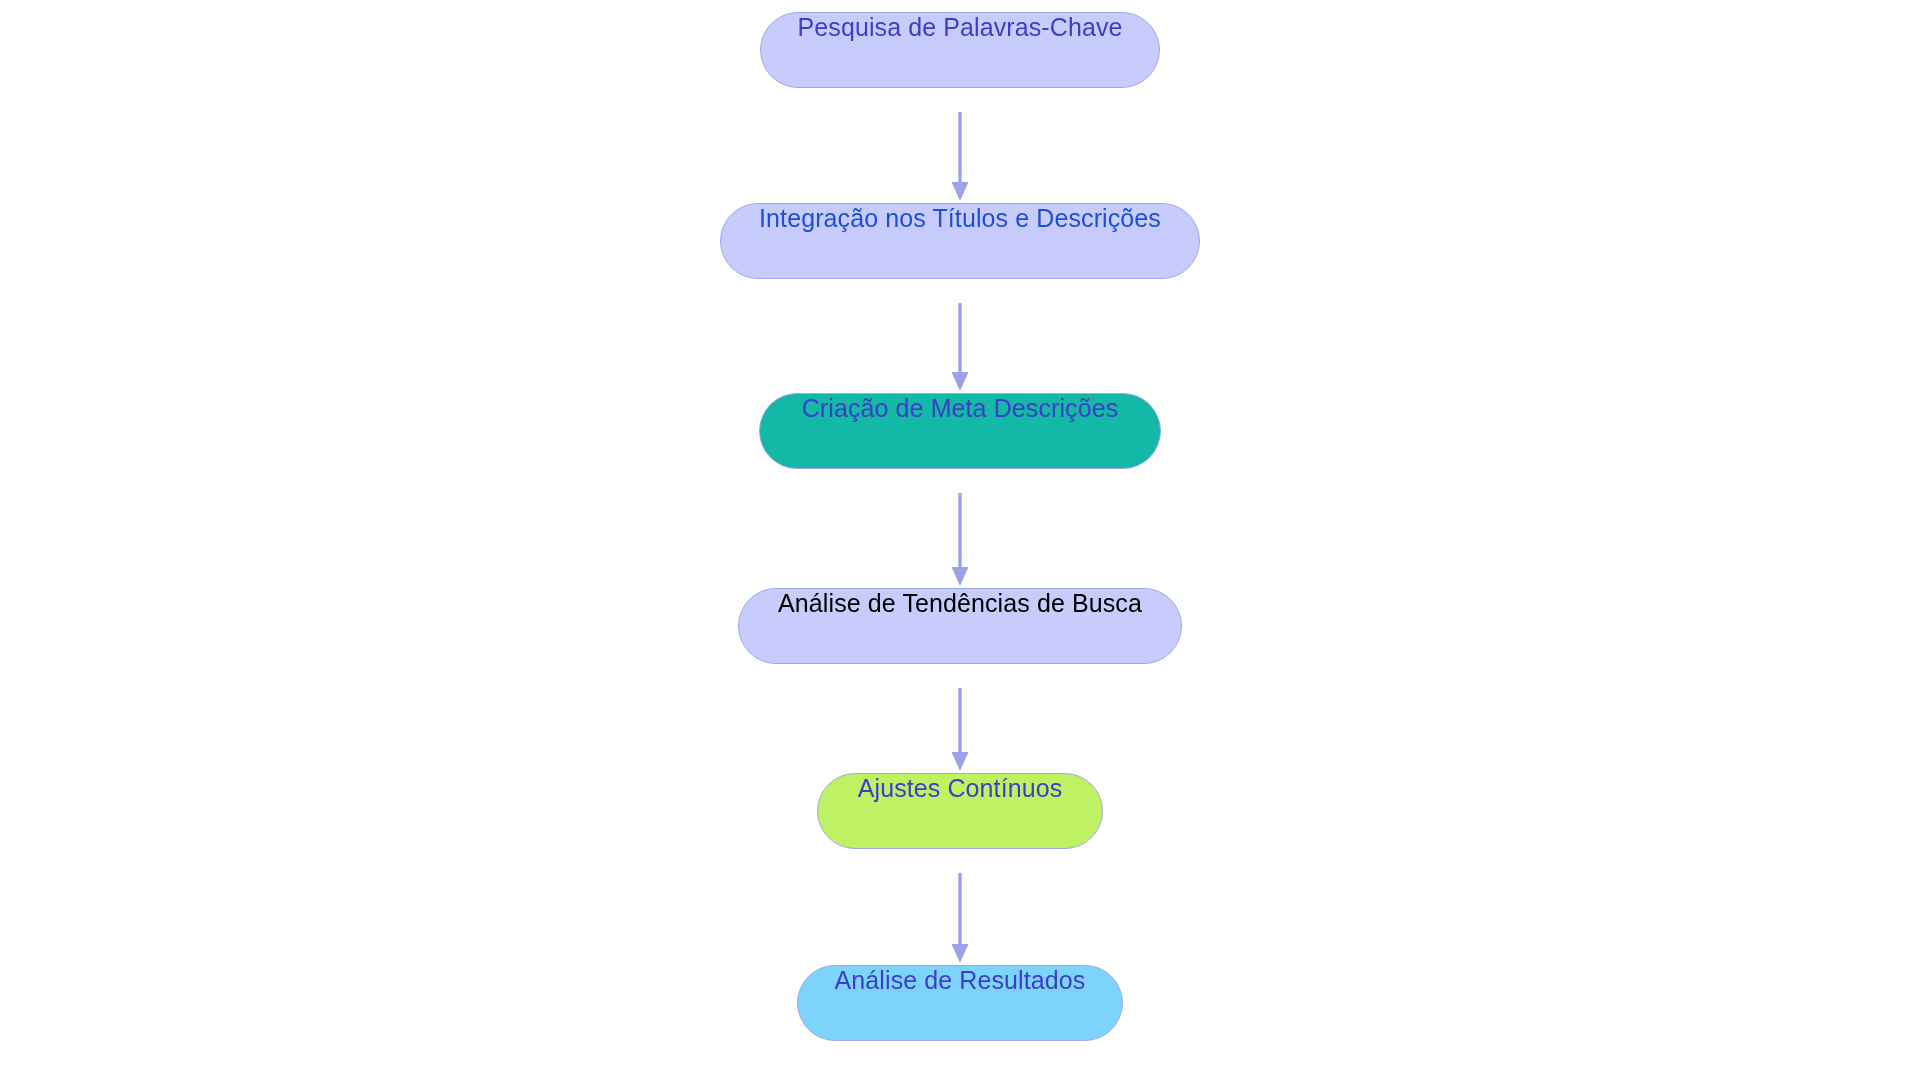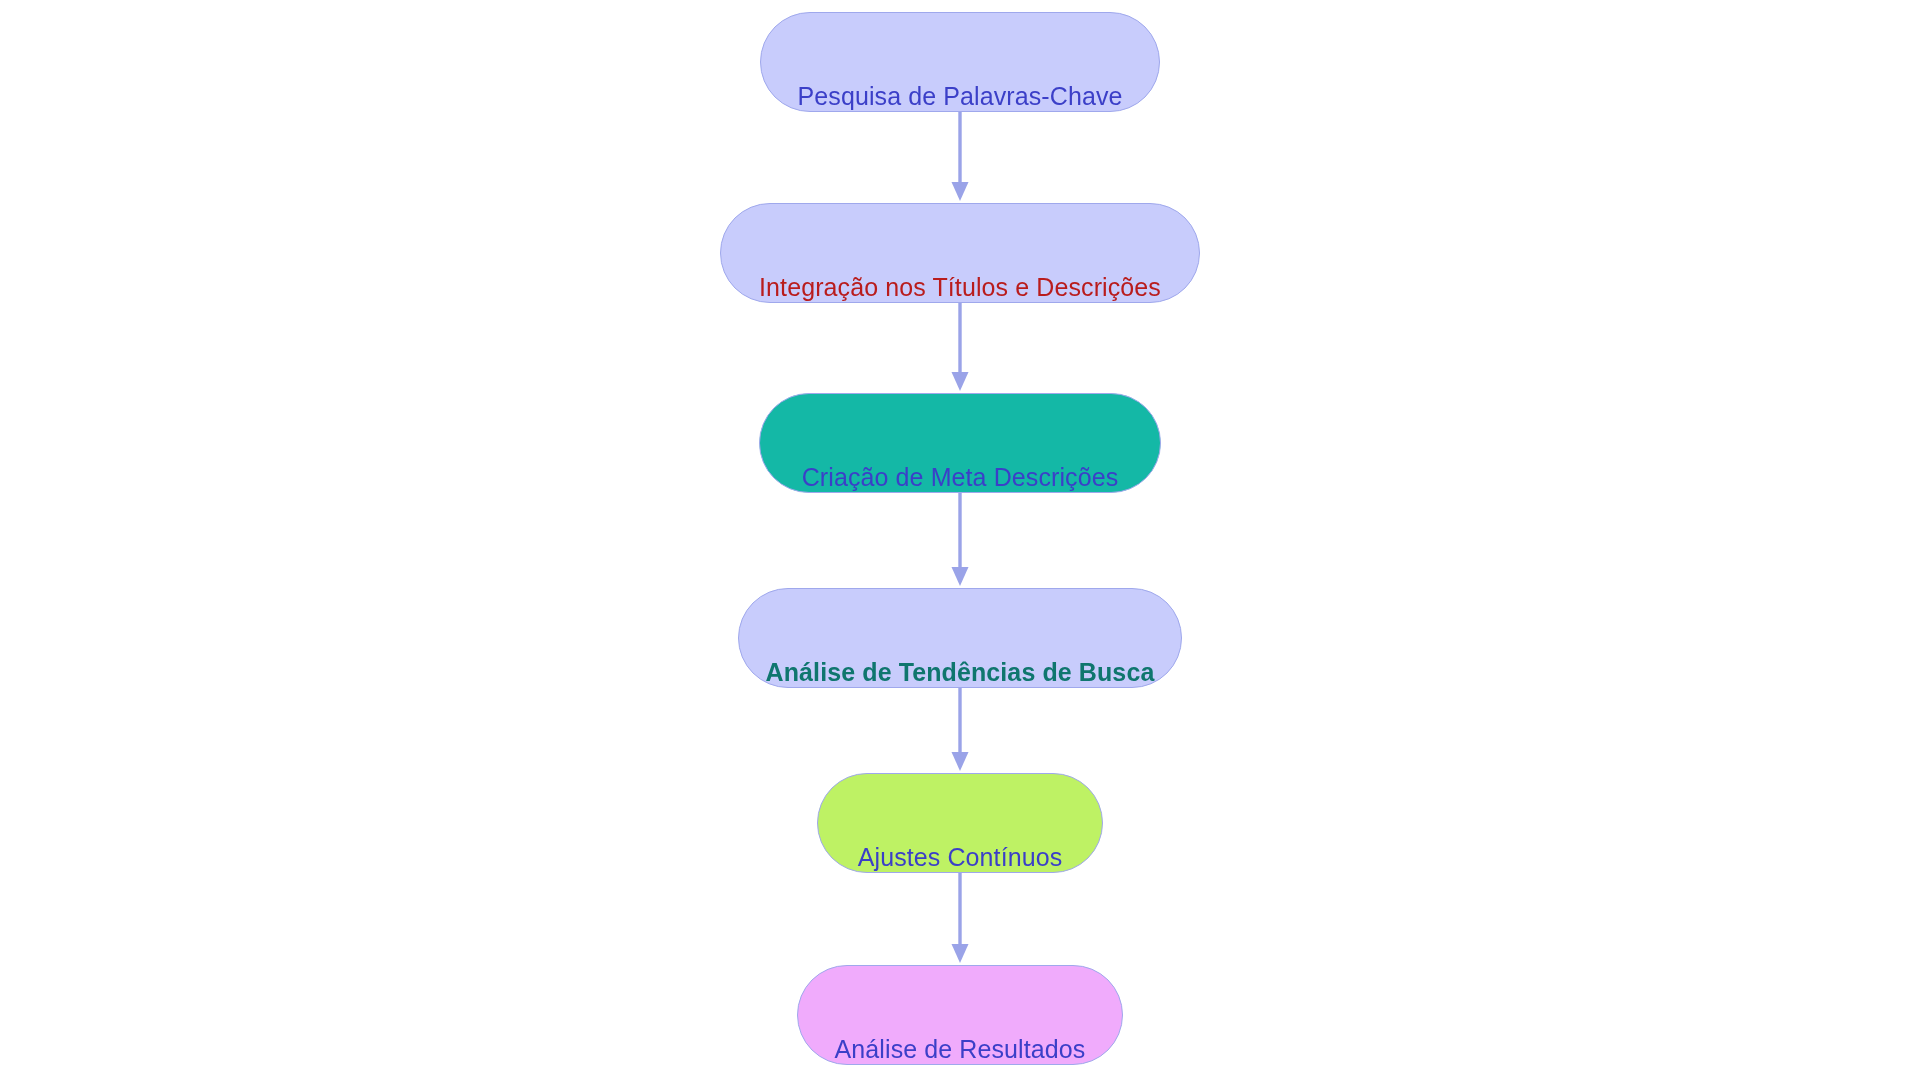--- a/index.html
+++ b/index.html
@@ -19,26 +19,26 @@
     position: relative;
     width: 1920px;
     height: 1083px;
     background: #ffffff;
   }
 
   
   .node {
     position: absolute;
     box-sizing: border-box;
-    height: 100px;
+    height: 76px;
     border: 1.6px solid #9fa8ec;
     background: #c8ccfc;
     border-radius: 50px / 50px;
     display: flex;
-    align-items: flex-end;
+    align-items: flex-start;
     justify-content: center;
     transform: translateX(-50%);
     z-index: 2;
   }
   .node-label {
     color: #3b3fc8;
     font-size: 25px;
     font-weight: 400;
     line-height: 1.15;
     letter-spacing: 0.1px;
@@ -92,32 +92,32 @@
   <svg class="edge" width="24" height="92" style="left:960px; top:873px;">
     <line class="edge-line" x1="12" y1="0" x2="12" y2="73" style="stroke: rgb(154, 163, 232);"></line>
     <polygon class="edge-head" points="3.5,71 20.5,71 12,90" style="fill: rgb(154, 163, 232);"></polygon>
   </svg>
 
   <div class="node" style="left: 960px; top: 12px; width: 400px; background: rgb(200, 204, 252); border-color: rgb(159, 168, 236);">
     <span class="node-label" style="color: rgb(59, 63, 200);">Pesquisa de Palavras-Chave</span>
   </div>
 
   <div class="node" style="left: 960px; top: 203px; width: 480px; background: rgb(200, 204, 252); border-color: rgb(159, 168, 236);">
-    <span class="node-label" style="color: #b91c1c;">Integração nos Títulos e Descrições</span>
+    <span class="node-label" style="color: #1d4ed8;">Integração nos Títulos e Descrições</span>
   </div>
 
   <div class="node" style="left: 960px; top: 393px; width: 402px; background: #14b8a6; border-color: rgb(159, 168, 236);">
     <span class="node-label" style="color: rgb(59, 63, 200);">Criação de Meta Descrições</span>
   </div>
 
   <div class="node" style="left: 960px; top: 588px; width: 444px; background: rgb(200, 204, 252); border-color: rgb(159, 168, 236);">
-    <span class="node-label" style="color: #0f766e; font-weight: bold;">Análise de Tendências de Busca</span>
+    <span class="node-label" style="color: #000000;">Análise de Tendências de Busca</span>
   </div>
 
   <div class="node" style="left: 960px; top: 773px; width: 286px; background: #bef264; border-color: rgb(159, 168, 236);">
     <span class="node-label" style="color: rgb(59, 63, 200);">Ajustes Contínuos</span>
   </div>
 
-  <div class="node" style="left: 960px; top: 965px; width: 326px; background: #f0abfc; border-color: rgb(159, 168, 236);">
+  <div class="node" style="left: 960px; top: 965px; width: 326px; background: #7dd3fc; border-color: rgb(159, 168, 236);">
     <span class="node-label" style="color: rgb(59, 63, 200);">Análise de Resultados</span>
   </div>
 
 </div>
 
 </body></html>

